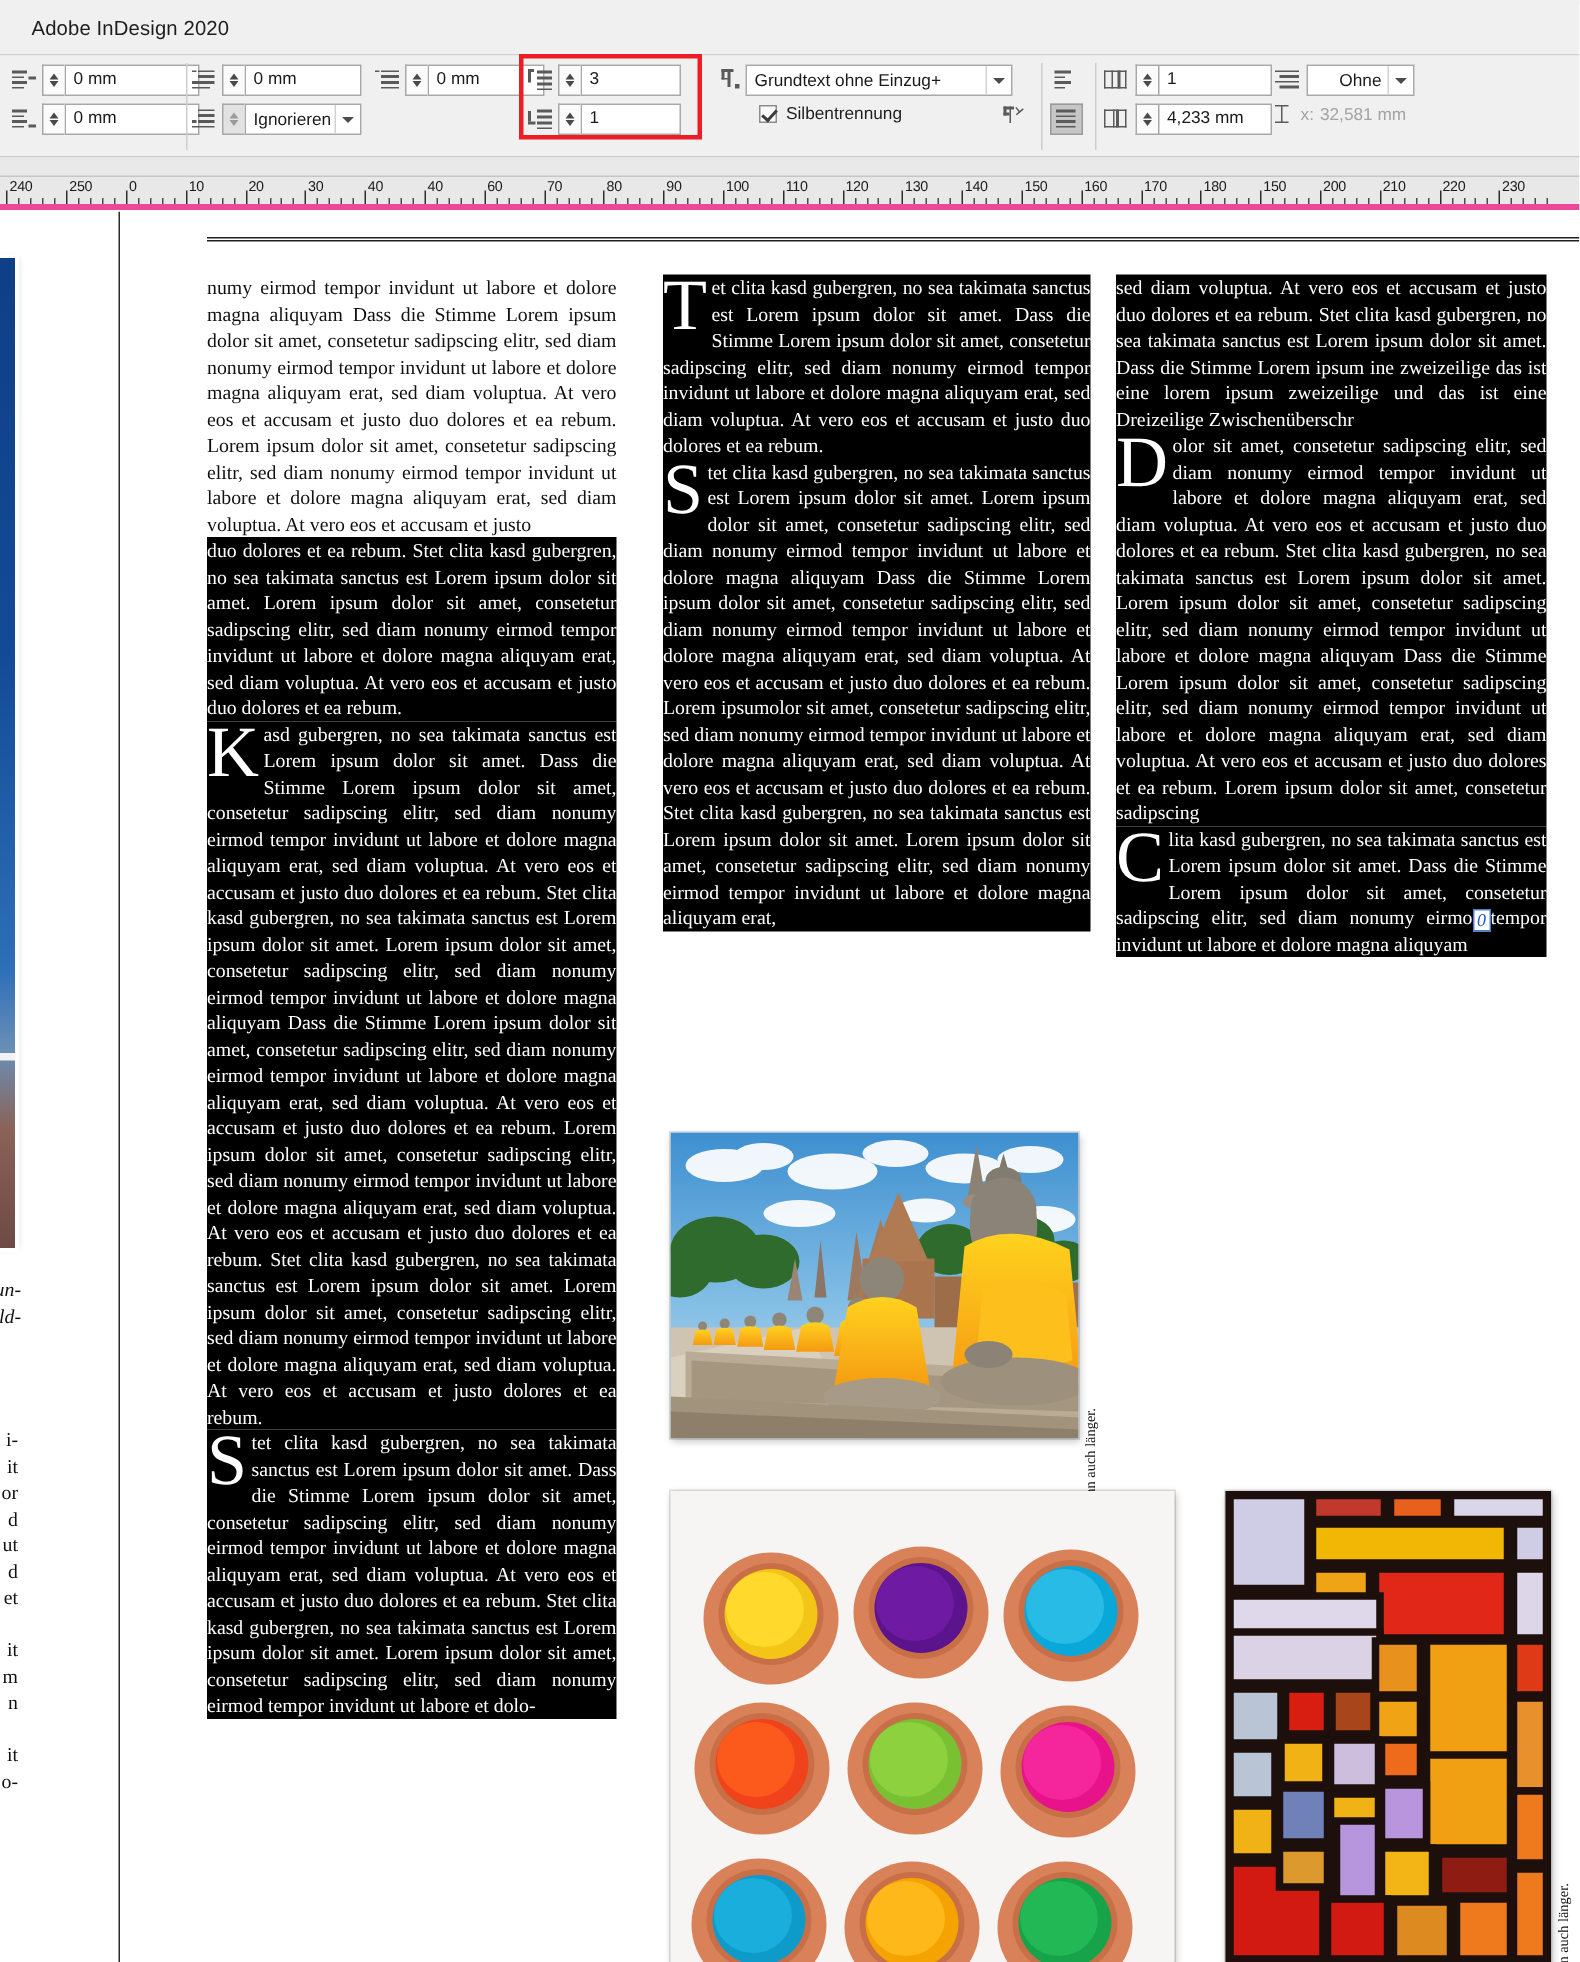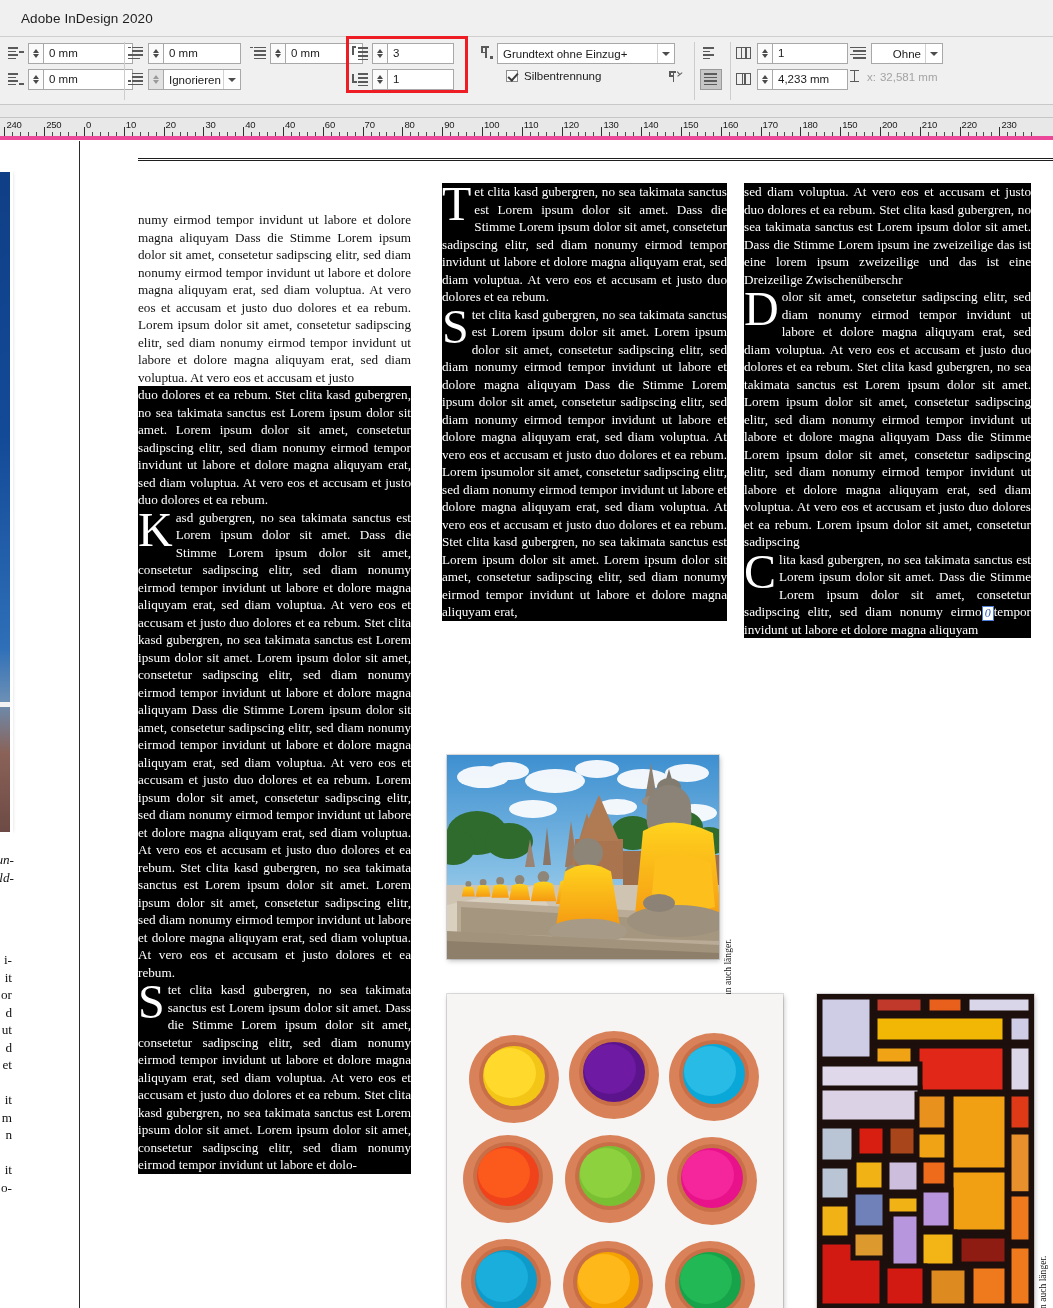--- a/index.html
+++ b/index.html
@@ -559,21 +559,21 @@
   <div id="pagetop"></div>
   <div id="pagetop2"></div>
 
   <div id="leftstrip">
       <span class="gap"></span>
     </div>
 
   <div class="edgetxt it" style="left:-30px; top:710px; width:44px;">un-<br>ild-</div>
   <div class="edgetxt" style="left:-30px; top:810px; width:42px;">i-<br>it<br>or<br>d<br>ut<br>d<br>et<br>&nbsp;<br>it<br>m<br>n<br>&nbsp;<br>it<br>o-</div>
 
-  <div class="col" id="col1" style="left:138px; top:42px; width:273px;margin-top:28px;">
+  <div class="col" id="col1" style="left:138px; top:42px; width:273px;">
     <p class="tx para">numy eirmod tempor invidunt ut labore et dolore magna aliquyam Dass die Stimme Lorem ipsum dolor sit amet, consetetur sadipscing elitr, sed diam nonumy eirmod tempor invidunt ut labore et dolore magna aliquyam erat, sed diam voluptua. At vero eos et accusam et justo duo dolores et ea rebum. Lorem ipsum dolor sit amet, consetetur sadipscing elitr, sed diam nonumy eirmod tempor invidunt ut labore et dolore magna aliquyam erat, sed diam voluptua. At vero eos et accusam et justo </p>
     <p class="tx para selblk">duo dolores et ea rebum. Stet clita kasd gubergren, no sea takimata sanctus est Lorem ipsum dolor sit amet. Lorem ipsum dolor sit amet, consetetur sadipscing elitr, sed diam nonumy eirmod tempor invidunt ut labore et dolore magna aliquyam erat, sed diam voluptua. At vero eos et accusam et justo duo dolores et ea rebum.</p>
     <p class="tx para selblk">
       <span class="dropcap w">K</span><span>asd gubergren, no sea takimata sanctus est Lorem ipsum dolor sit amet. Dass die Stimme Lorem ipsum dolor sit amet, consetetur sadipscing elitr, sed diam nonumy eirmod tempor invidunt ut labore et dolore magna aliquyam erat, sed diam voluptua. At vero eos et accusam et justo duo dolores et ea rebum. Stet clita kasd gubergren, no sea takimata sanctus est Lorem ipsum dolor sit amet. Lorem ipsum dolor sit amet, consetetur sadipscing elitr, sed diam nonumy eirmod tempor invidunt ut labore et dolore magna aliquyam Dass die Stimme Lorem ipsum dolor sit amet, consetetur sadipscing elitr, sed diam nonumy eirmod tempor invidunt ut labore et dolore magna aliquyam erat, sed diam voluptua. At vero eos et accusam et justo duo dolores et ea rebum. Lorem ipsum dolor sit amet, consetetur sadipscing elitr, sed diam nonumy eirmod tempor invidunt ut labore et dolore magna aliquyam erat, sed diam voluptua. At vero eos et accusam et justo duo dolores et ea rebum. Stet clita kasd gubergren, no sea takimata sanctus est Lorem ipsum dolor sit amet. Lorem ipsum dolor sit amet, consetetur sadipscing elitr, sed diam nonumy eirmod tempor invidunt ut labore et dolore magna aliquyam erat, sed diam voluptua. At vero eos et accusam et justo dolores et ea rebum.</span>
     </p>
     <p class="tx para selblk">
       <span class="dropcap w">S</span><span>tet clita kasd gubergren, no sea takimata sanctus est Lorem ipsum dolor sit amet. Dass die Stimme Lorem ipsum dolor sit amet, consetetur sadipscing elitr, sed diam nonumy eirmod tempor invidunt ut labore et dolore magna aliquyam erat, sed diam voluptua. At vero eos et accusam et justo duo dolores et ea rebum. Stet clita kasd gubergren, no sea takimata sanctus est Lorem ipsum dolor sit amet. Lorem ipsum dolor sit amet, consetetur sadipscing elitr, sed diam nonumy eirmod tempor invidunt ut labore et dolo-</span>
     </p>
   </div>
 

